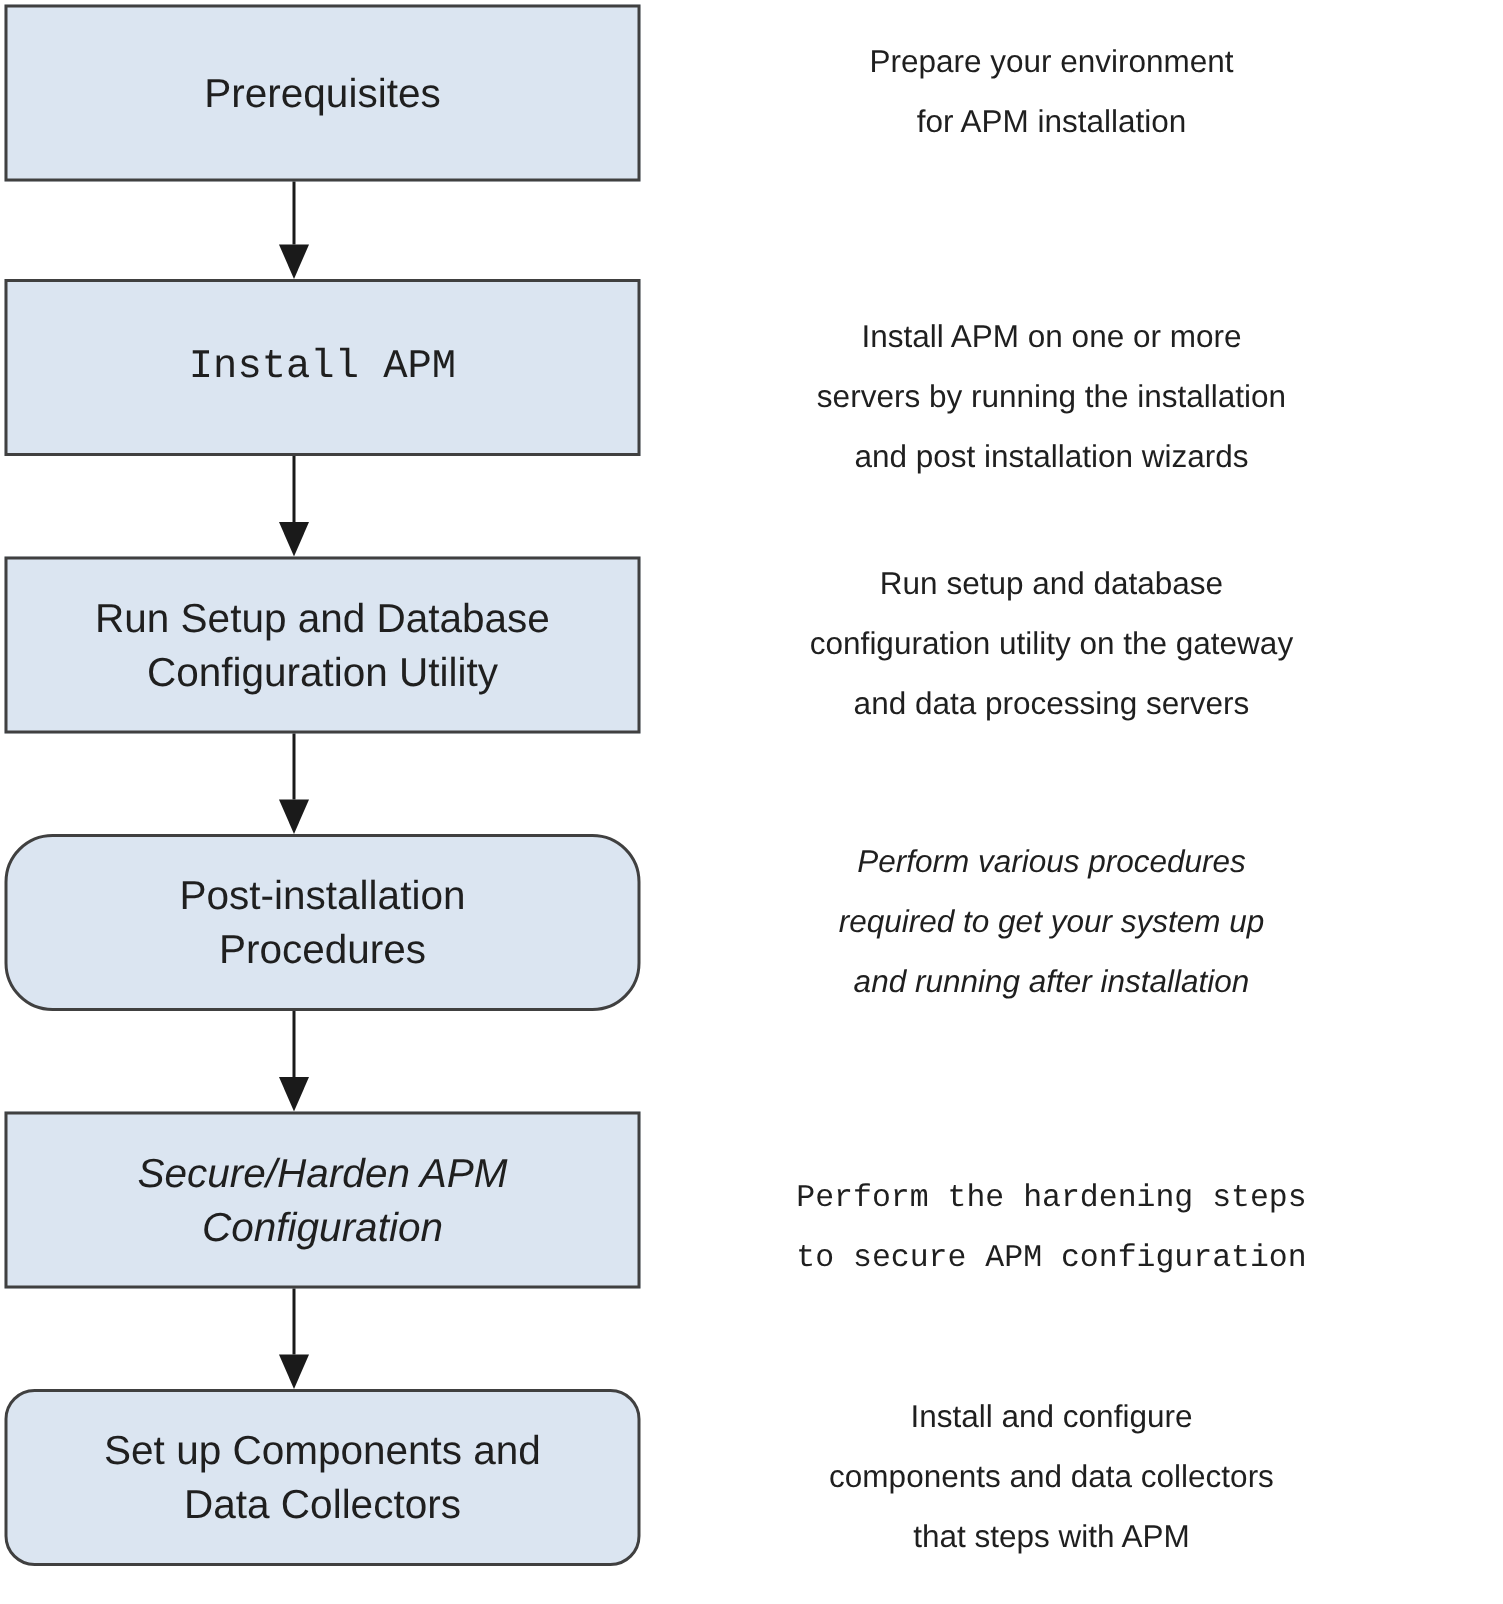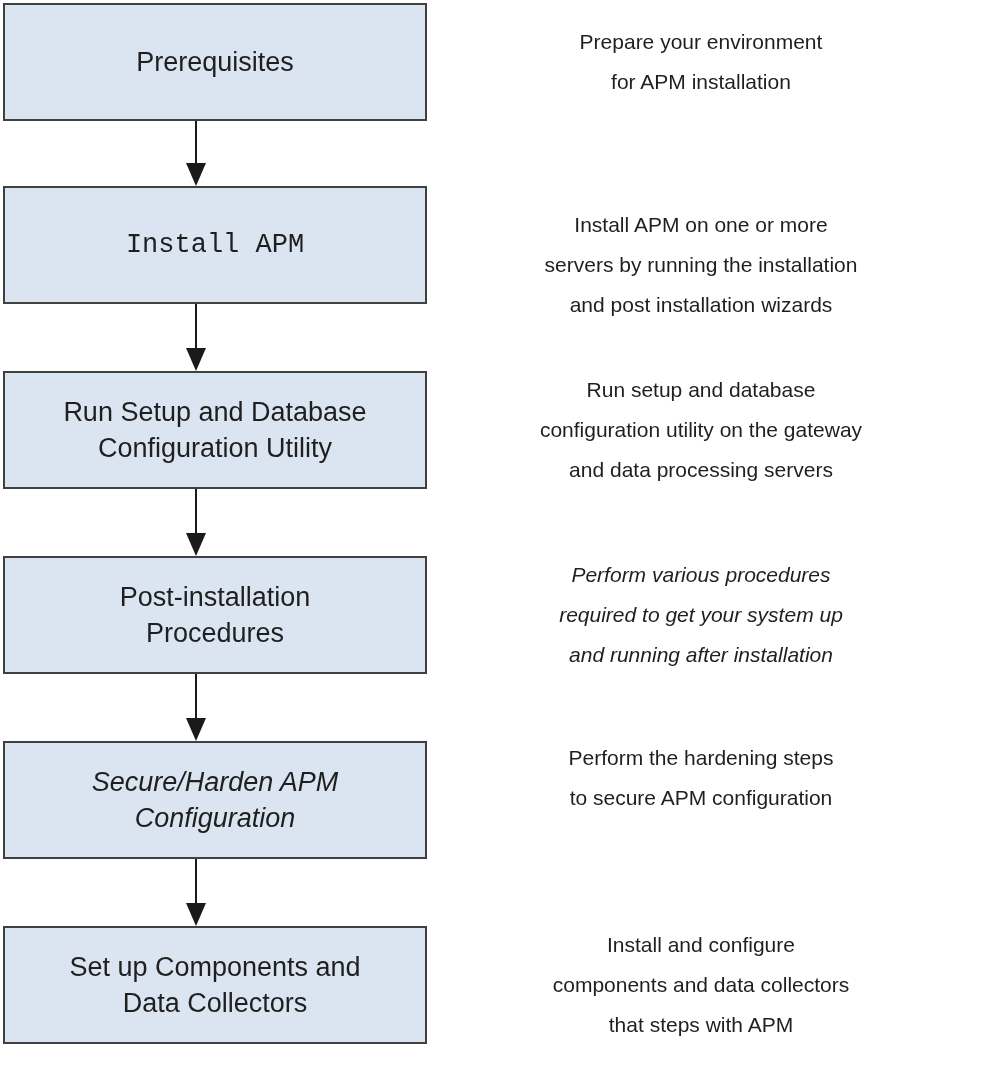--- a/index.html
+++ b/index.html
@@ -64,23 +64,23 @@
     width: 0;
     height: 0;
     border-left: 10px solid transparent;
     border-right: 10px solid transparent;
     border-top: 23px solid var(--arrow);
   }
   
   .b0 { top: 3px; }   .d0 { top: 3px; }
   .b1 { top: 186px; font-family: Liberation Mono, monospace; } .d1 { top: 186px; margin-top: 20px; }
   .b2 { top: 371px; } .d2 { top: 371px; }
-  .b3 { top: 556px; } .d3 { top: 556px; font-style: italic; }
-  .b4 { top: 741px; font-style: italic; } .d4 { top: 719px; }
-  .b5 { top: 926px; } .d5 { top: 926px; }
+  .b3 { top: 556px; border-radius: 32px; } .d3 { top: 556px; font-style: italic; }
+  .b4 { top: 741px; font-style: italic; } .d4 { top: 761px; font-family: Liberation Mono, monospace; }
+  .b5 { top: 926px; border-radius: 20px; } .d5 { top: 926px; }
   .al0 { top: 121px; height: 42px; } .ah0 { top: 163px; }
   .al1 { top: 304px; height: 44px; } .ah1 { top: 348px; }
   .al2 { top: 489px; height: 44px; } .ah2 { top: 533px; }
   .al3 { top: 674px; height: 44px; } .ah3 { top: 718px; }
   .al4 { top: 859px; height: 44px; } .ah4 { top: 903px; }
 </style>
 </head>
 <body>
 
 <div class="canvas">

